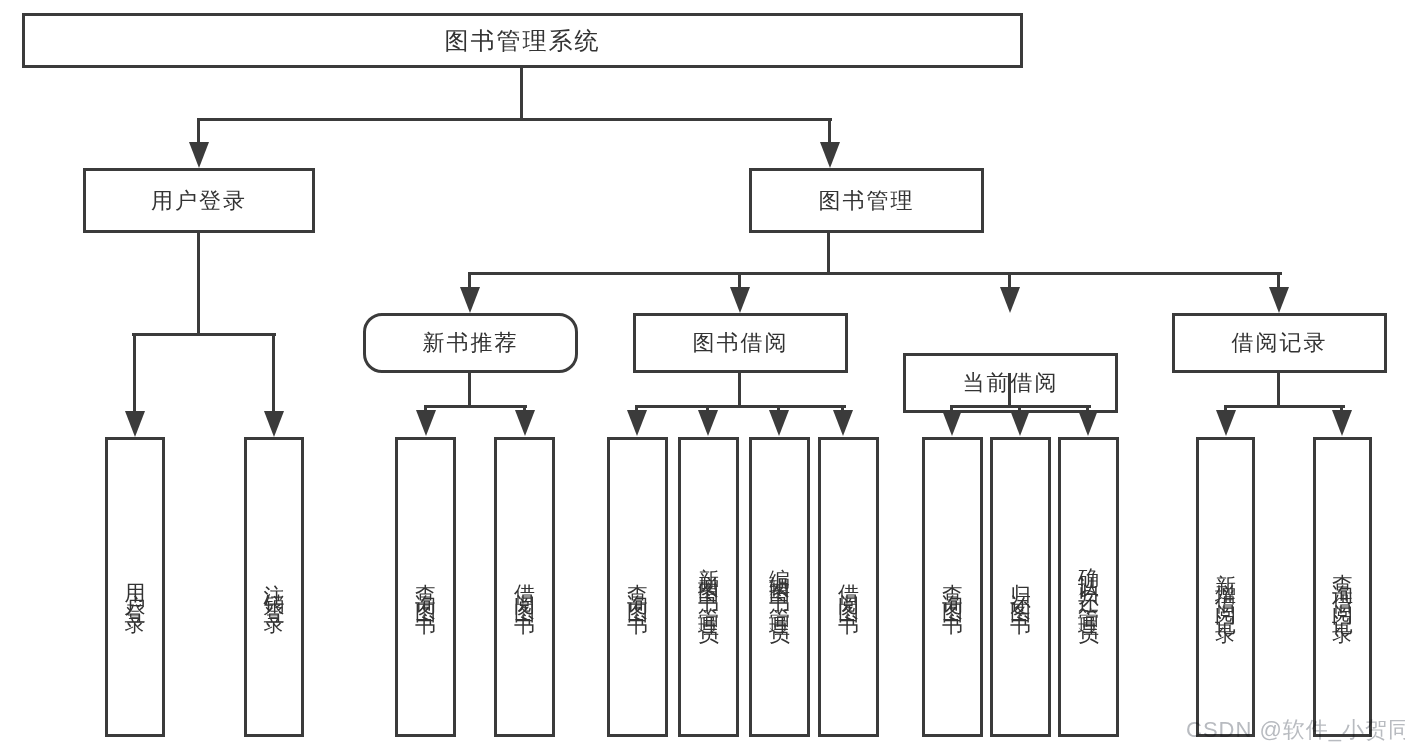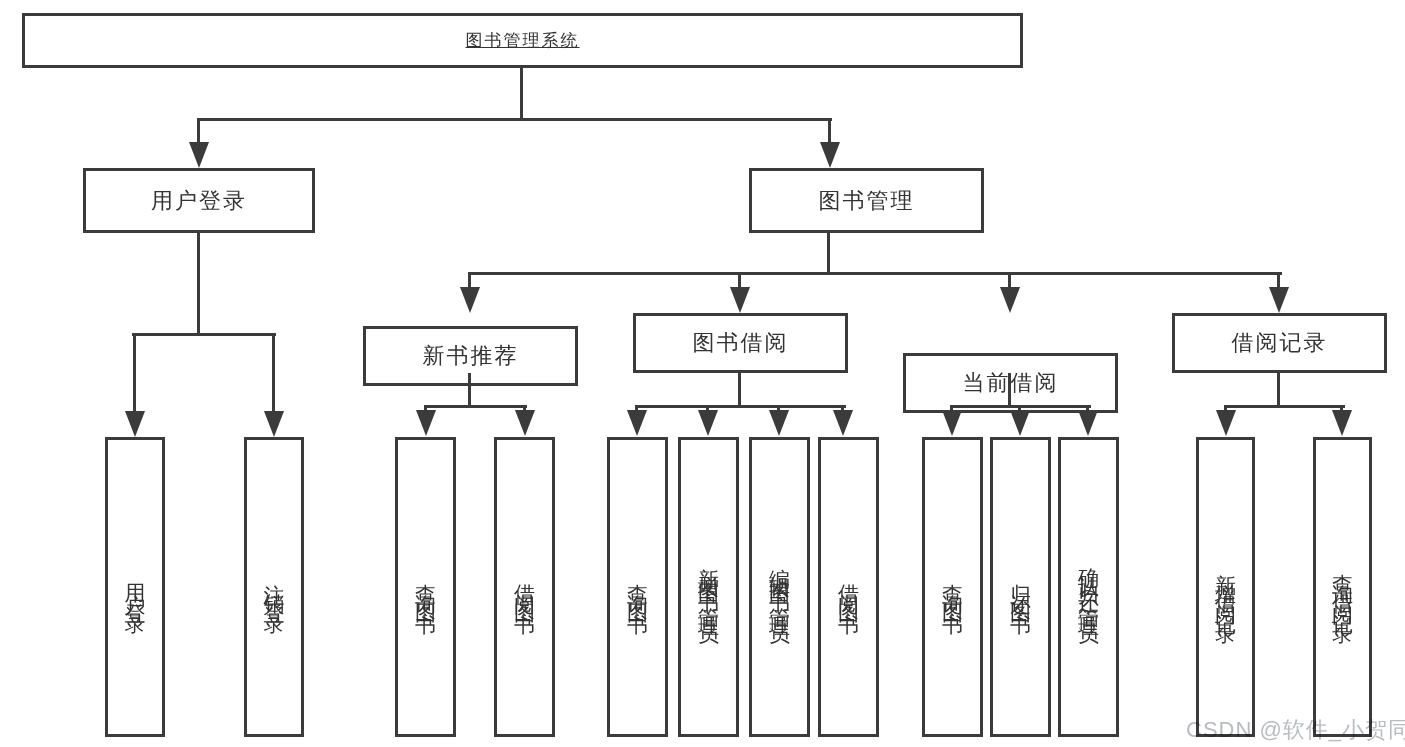--- a/index.html
+++ b/index.html
@@ -6,21 +6,21 @@
   .stage{
     position:relative;width:1405px;height:747px;background:#ffffff;overflow:hidden;
     font-family:"Liberation Sans","DejaVu Sans",sans-serif;color:#333333;
   }
   
   .box{
     position:absolute;box-sizing:border-box;background:#ffffff;
     border:3px solid #3b3b3b;display:flex;align-items:center;justify-content:center;
     font-size:22px;letter-spacing:2px;white-space:nowrap;
   }
-  .box.root{font-size:17px;text-decoration:underline;}
+  .box.root{font-size:24px;}
   
   .vbox{
     position:absolute;box-sizing:border-box;background:#ffffff;
     border:3px solid #3b3b3b;display:flex;align-items:center;justify-content:center;
     top:437px;height:300px;
   }
   .vbox span{
     display:block;writing-mode:vertical-rl;text-orientation:mixed;
     font-size:21px;line-height:1.05;letter-spacing:10px;
   }
@@ -74,21 +74,21 @@
   <div class="hl" style="left:468px;top:272px;width:814px;"></div>
   <div class="vl" style="left:468px;top:274px;height:15px;"></div>
   <div class="arr" style="left:460px;top:287px;"></div>
   <div class="vl" style="left:738px;top:274px;height:15px;"></div>
   <div class="arr" style="left:730px;top:287px;"></div>
   <div class="vl" style="left:1008px;top:274px;height:15px;"></div>
   <div class="arr" style="left:1000px;top:287px;"></div>
   <div class="vl" style="left:1277px;top:274px;height:15px;"></div>
   <div class="arr" style="left:1269px;top:287px;"></div>
 
-  <div class="box" style="left:363px;top:326px;width:215px;height:60px;">
+  <div class="box" style="left:363px;top:313px;width:215px;height:60px;border-radius:19px;">
     <span>新书推荐</span>
   </div>
   <div class="box" style="left:633px;top:313px;width:215px;height:60px;">
     <span>图书借阅</span>
   </div>
   <div class="box" style="left:903px;top:313px;width:215px;height:60px;margin-top:40px;">
     <span>当前借阅</span>
   </div>
   <div class="box" style="left:1172px;top:313px;width:215px;height:60px;">
     <span>借阅记录</span>

